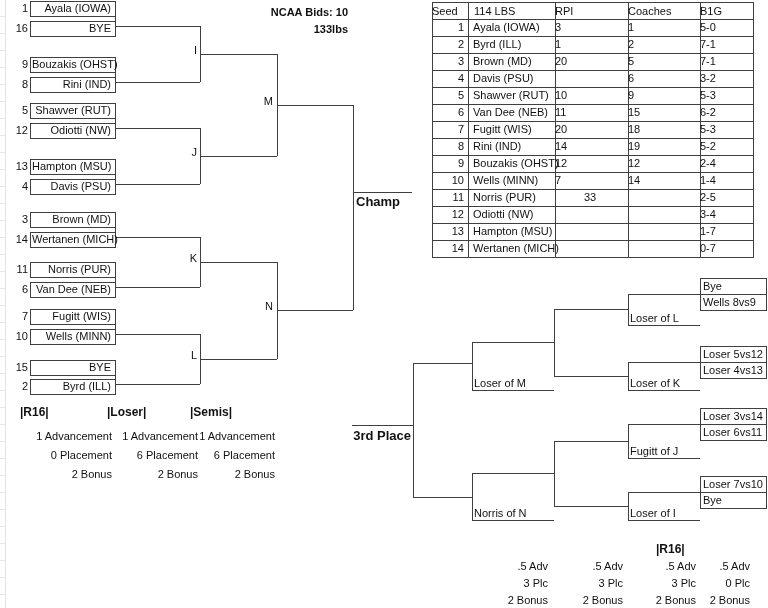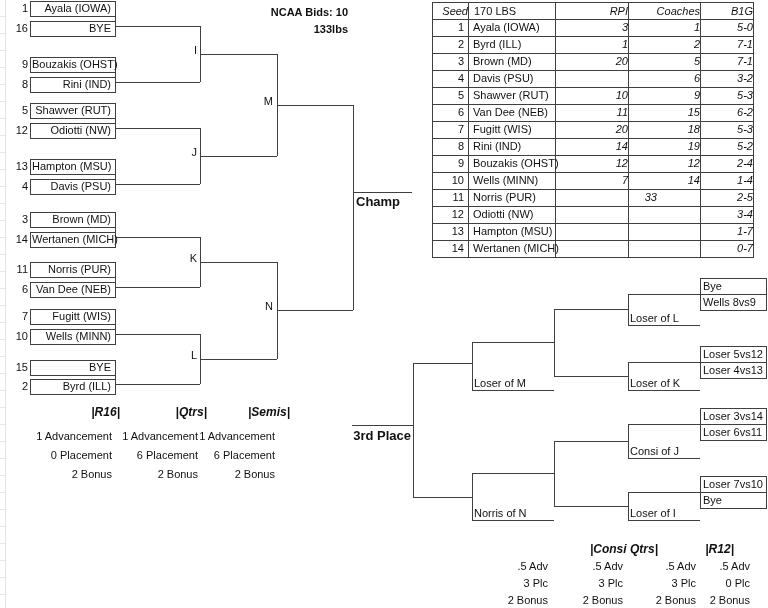--- a/index.html
+++ b/index.html
@@ -1,20 +1,20 @@
 <!DOCTYPE html>
 <html><head>
 <meta charset="utf-8">
 <style>
   html,body{margin:0;padding:0;background:#fff;}
   #screen{position:relative;width:768px;height:608px;background:#fff;overflow:hidden;
     font-family:"Liberation Sans","DejaVu Sans",sans-serif;color:#111;}
   .t{position:absolute;font-size:11px;line-height:13px;white-space:nowrap;}
   .r{text-align:right;}
-  .c{text-align:right;font-style:italic;}
+  .c{text-align:left;}
   .b{font-weight:bold;}
   .big{font-size:13px;line-height:15px;font-weight:bold;}
   .h12{font-size:12px;line-height:14px;font-weight:bold;}
   svg{position:absolute;left:0;top:0;}
   #gridhint{position:absolute;left:0;top:0;width:5px;height:608px;
     border-right:1px solid #e3e3e3;
     background:repeating-linear-gradient(to bottom,transparent 0 16px,#e7e7e7 16px 17px);}
 </style>
 </head>
 <body>
@@ -125,21 +125,21 @@
   <span class="t r" style="left:177px;top:146px;width:20px">J</span>
   <span class="t r" style="left:177px;top:252px;width:20px">K</span>
   <span class="t r" style="left:177px;top:349px;width:20px">L</span>
   <span class="t r" style="left:253px;top:95px;width:20px">M</span>
   <span class="t r" style="left:253px;top:300px;width:20px">N</span>
 
   <span class="t big" style="left:356px;top:194px">Champ</span>
   <span class="t big r" style="left:331px;top:428px;width:80px">3rd Place</span>
 
   <span class="t c" style="left:432px;top:5px;width:36px">Seed</span>
-  <span class="t" style="left:474px;top:5px">170 LBS</span>
+  <span class="t" style="left:474px;top:5px">114 LBS</span>
   <span class="t c" style="left:555px;top:5px;width:73px">RPI</span>
   <span class="t c" style="left:628px;top:5px;width:72px">Coaches</span>
   <span class="t c" style="left:700px;top:5px;width:53px">B1G</span>
 
   <span class="t r" style="left:432px;top:21px;width:32px">1</span>
   <span class="t" style="left:473px;top:21px">Ayala (IOWA)</span>
   <span class="t c" style="left:555px;top:21px;width:73px">3</span>
   <span class="t c" style="left:628px;top:21px;width:72px">1</span>
   <span class="t c" style="left:700px;top:21px;width:53px">5-0</span>
 
@@ -225,40 +225,38 @@
   <span class="t" style="left:703px;top:296px">Wells 8vs9</span>
   <span class="t" style="left:703px;top:348px">Loser 5vs12</span>
   <span class="t" style="left:703px;top:364px">Loser 4vs13</span>
   <span class="t" style="left:703px;top:410px">Loser 3vs14</span>
   <span class="t" style="left:703px;top:426px">Loser 6vs11</span>
   <span class="t" style="left:703px;top:478px">Loser 7vs10</span>
   <span class="t" style="left:703px;top:494px">Bye</span>
 
   <span class="t" style="left:630px;top:312px">Loser of L</span>
   <span class="t" style="left:630px;top:377px">Loser of K</span>
-  <span class="t" style="left:630px;top:445px">Consi of J</span>
+  <span class="t" style="left:630px;top:445px">Fugitt of J</span>
   <span class="t" style="left:630px;top:507px">Loser of I</span>
   <span class="t" style="left:474px;top:377px">Loser of M</span>
   <span class="t" style="left:474px;top:507px">Norris of N</span>
 
   <span class="t c h12" style="left:20px;top:405px;width:100px">|R16|</span>
-  <span class="t c h12" style="left:107px;top:405px;width:100px">|Qtrs|</span>
+  <span class="t c h12" style="left:107px;top:405px;width:100px">|Loser|</span>
   <span class="t c h12" style="left:190px;top:405px;width:100px">|Semis|</span>
   <span class="t r" style="left:2px;top:430px;width:110px">1 Advancement</span>
   <span class="t r" style="left:2px;top:449px;width:110px">0 Placement</span>
   <span class="t r" style="left:2px;top:468px;width:110px">2 Bonus</span>
   <span class="t r" style="left:88px;top:430px;width:110px">1 Advancement</span>
   <span class="t r" style="left:88px;top:449px;width:110px">6 Placement</span>
   <span class="t r" style="left:88px;top:468px;width:110px">2 Bonus</span>
   <span class="t r" style="left:165px;top:430px;width:110px">1 Advancement</span>
   <span class="t r" style="left:165px;top:449px;width:110px">6 Placement</span>
   <span class="t r" style="left:165px;top:468px;width:110px">2 Bonus</span>
 
-  <span class="t c h12" style="left:518px;top:542px;width:140px">|Consi Qtrs|</span>
-  <span class="t c h12" style="left:594px;top:542px;width:140px">|R12|</span>
   <span class="t c h12" style="left:656px;top:542px;width:140px">|R16|</span>
   <span class="t r" style="left:428px;top:560px;width:120px">.5 Adv</span>
   <span class="t r" style="left:428px;top:577px;width:120px">3 Plc</span>
   <span class="t r" style="left:428px;top:594px;width:120px">2 Bonus</span>
   <span class="t r" style="left:503px;top:560px;width:120px">.5 Adv</span>
   <span class="t r" style="left:503px;top:577px;width:120px">3 Plc</span>
   <span class="t r" style="left:503px;top:594px;width:120px">2 Bonus</span>
   <span class="t r" style="left:576px;top:560px;width:120px">.5 Adv</span>
   <span class="t r" style="left:576px;top:577px;width:120px">3 Plc</span>
   <span class="t r" style="left:576px;top:594px;width:120px">2 Bonus</span>

